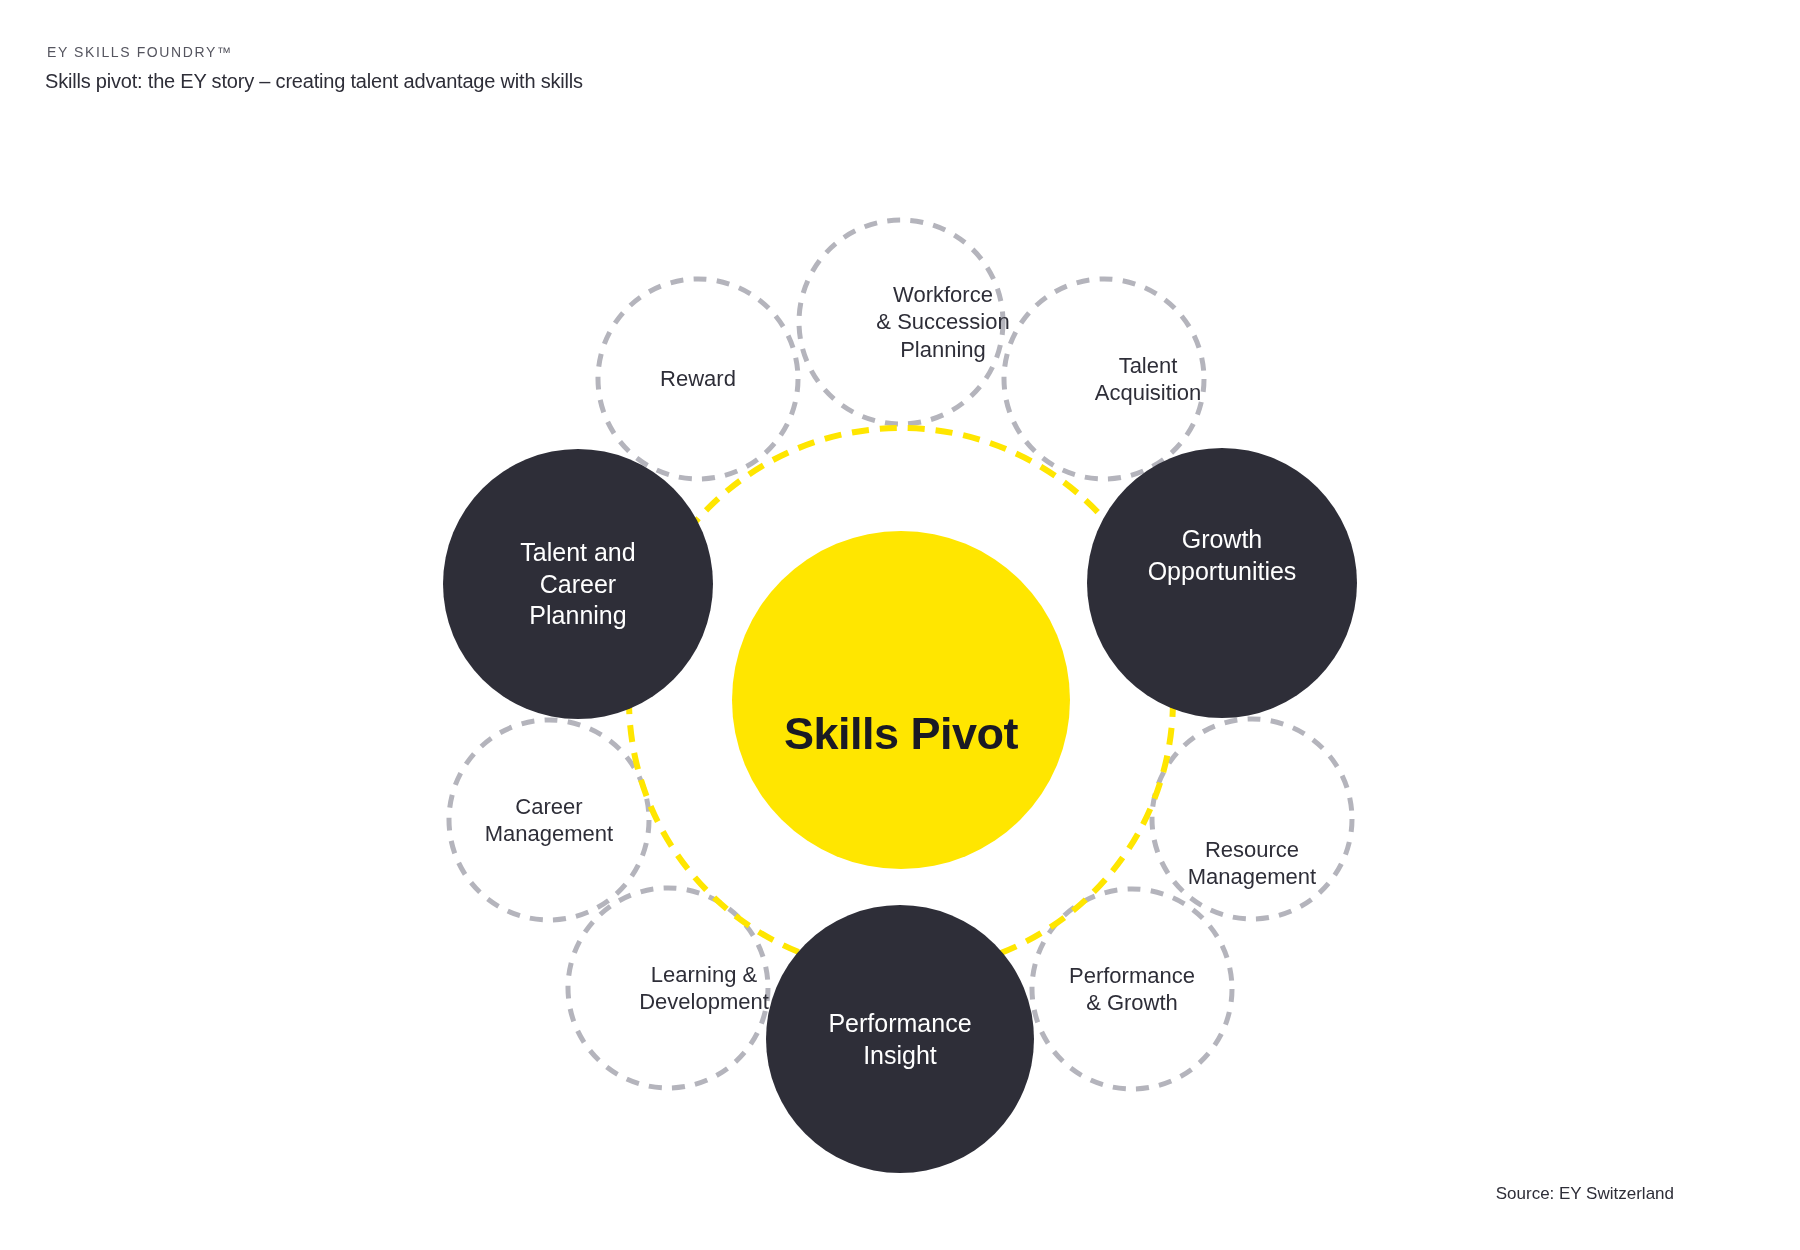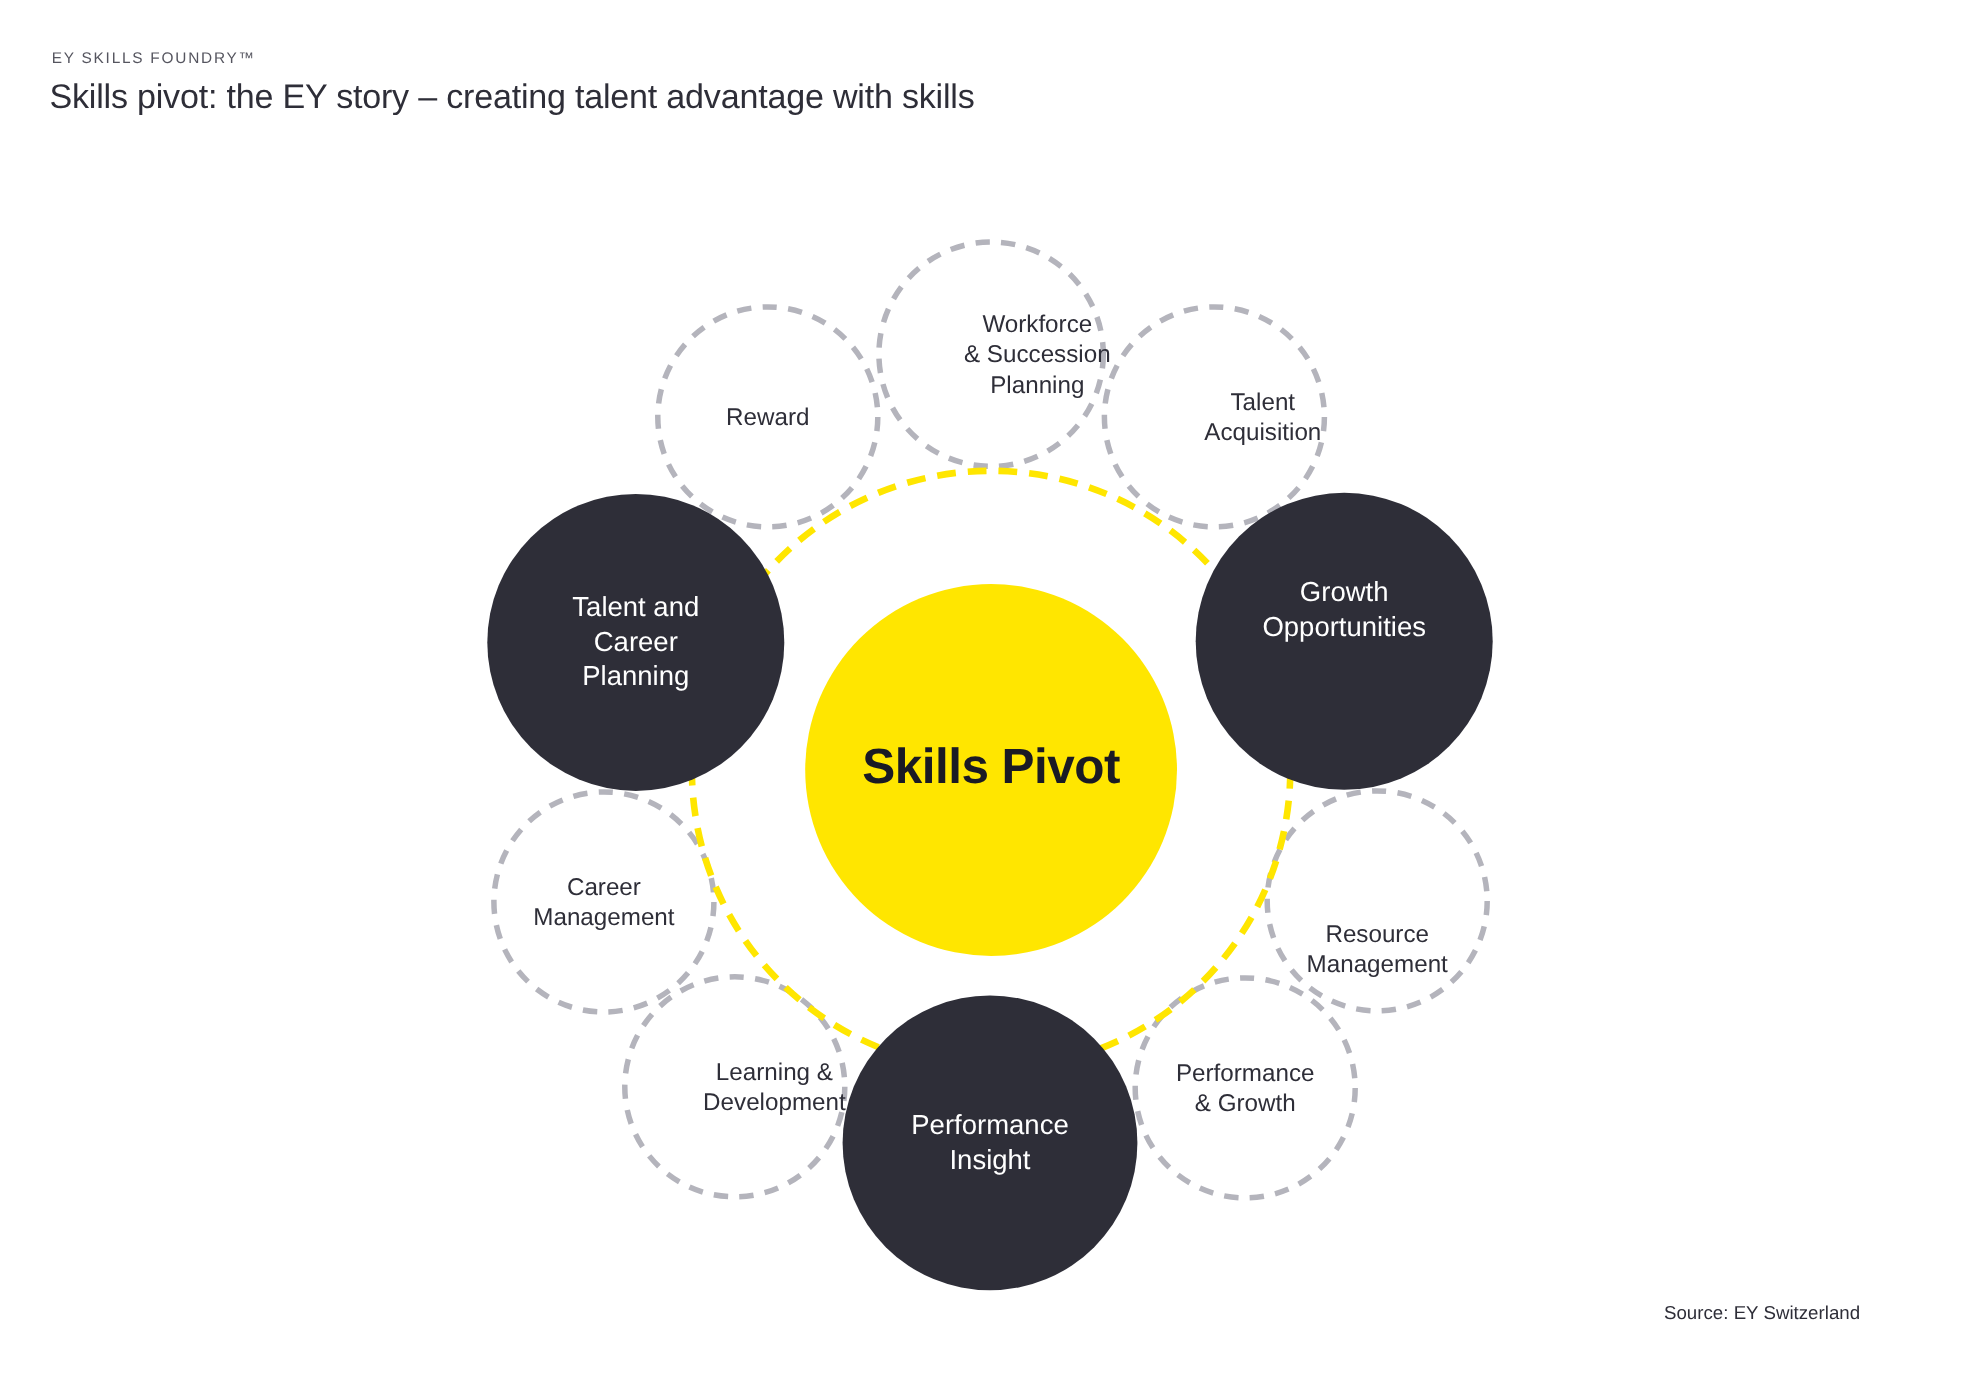--- a/index.html
+++ b/index.html
@@ -21,21 +21,21 @@
     overflow:hidden;
   }
   .brand{
     position:absolute;left:47px;top:44px;
     font-size:14px;font-weight:500;
     letter-spacing:1.6px;
     color:var(--brand-text,#55555F);
   }
   .title{
     position:absolute;left:45px;top:70px;
-    font-size:31px;font-weight:400;
+    font-size:20px;font-weight:400;
     letter-spacing:-0.2px;
     color:var(--title-text,#2E2E38);
   }
   .diagram-svg{
     position:absolute;left:0;top:0;
     width:1800px;height:1250px;
   }
   .ring-yellow{
     fill:none;
     stroke:var(--yellow,#FFE600);
@@ -67,23 +67,24 @@
     color:var(--title-text,#2E2E38);
   }
   .lbl-dark{
     font-size:25px;line-height:1.26;
     color:var(--white,#FFFFFF);
   }
   .lbl-center{
     font-size:45px;font-weight:600;
     letter-spacing:-0.5px;
     color:var(--center-text,#1A1A24);
+    margin-top:37px;
   }
   .source{
-    position:absolute;right:45px;top:1184px;
+    position:absolute;right:62px;top:1184px;
     font-size:17px;font-weight:400;
     color:var(--title-text,#2E2E38);
   }
 </style>
 </head>
 <body>
 
 <div class="canvas">
 
   <div class="brand">EY SKILLS FOUNDRY™</div>

